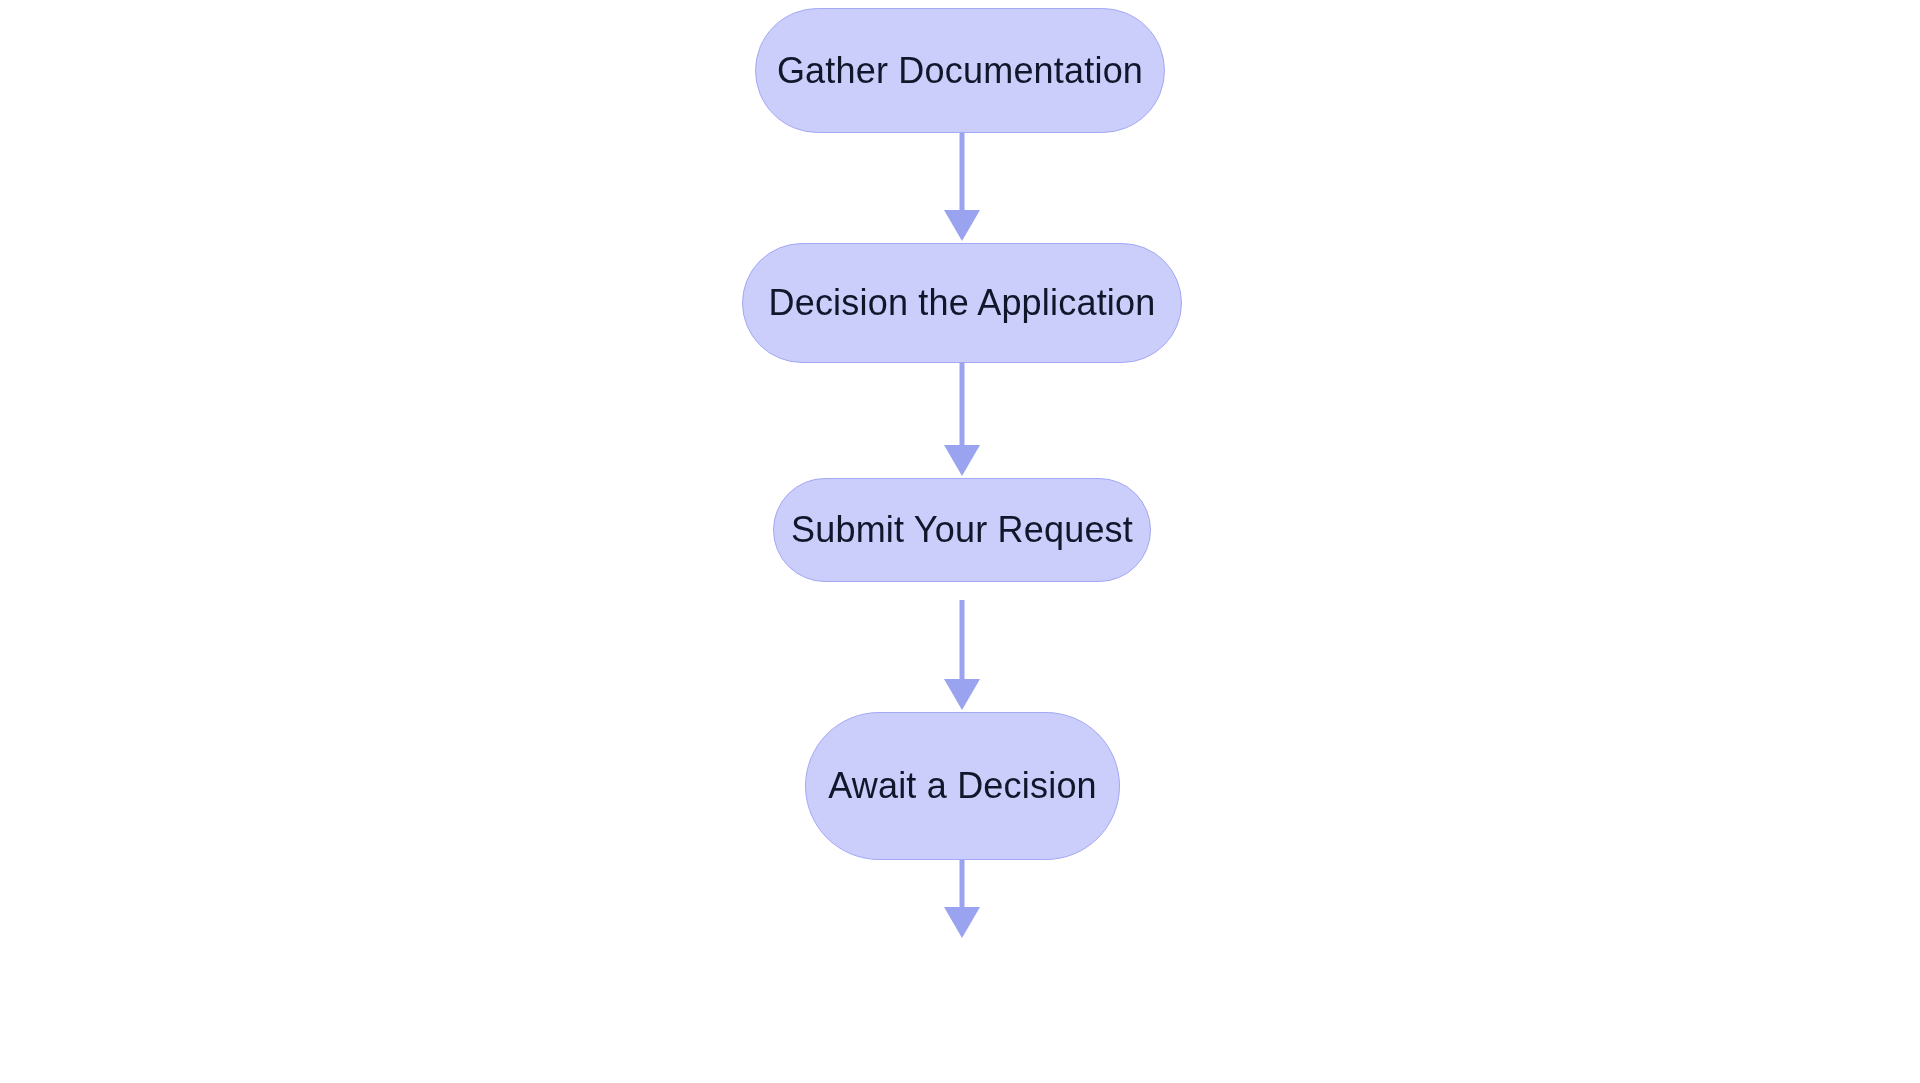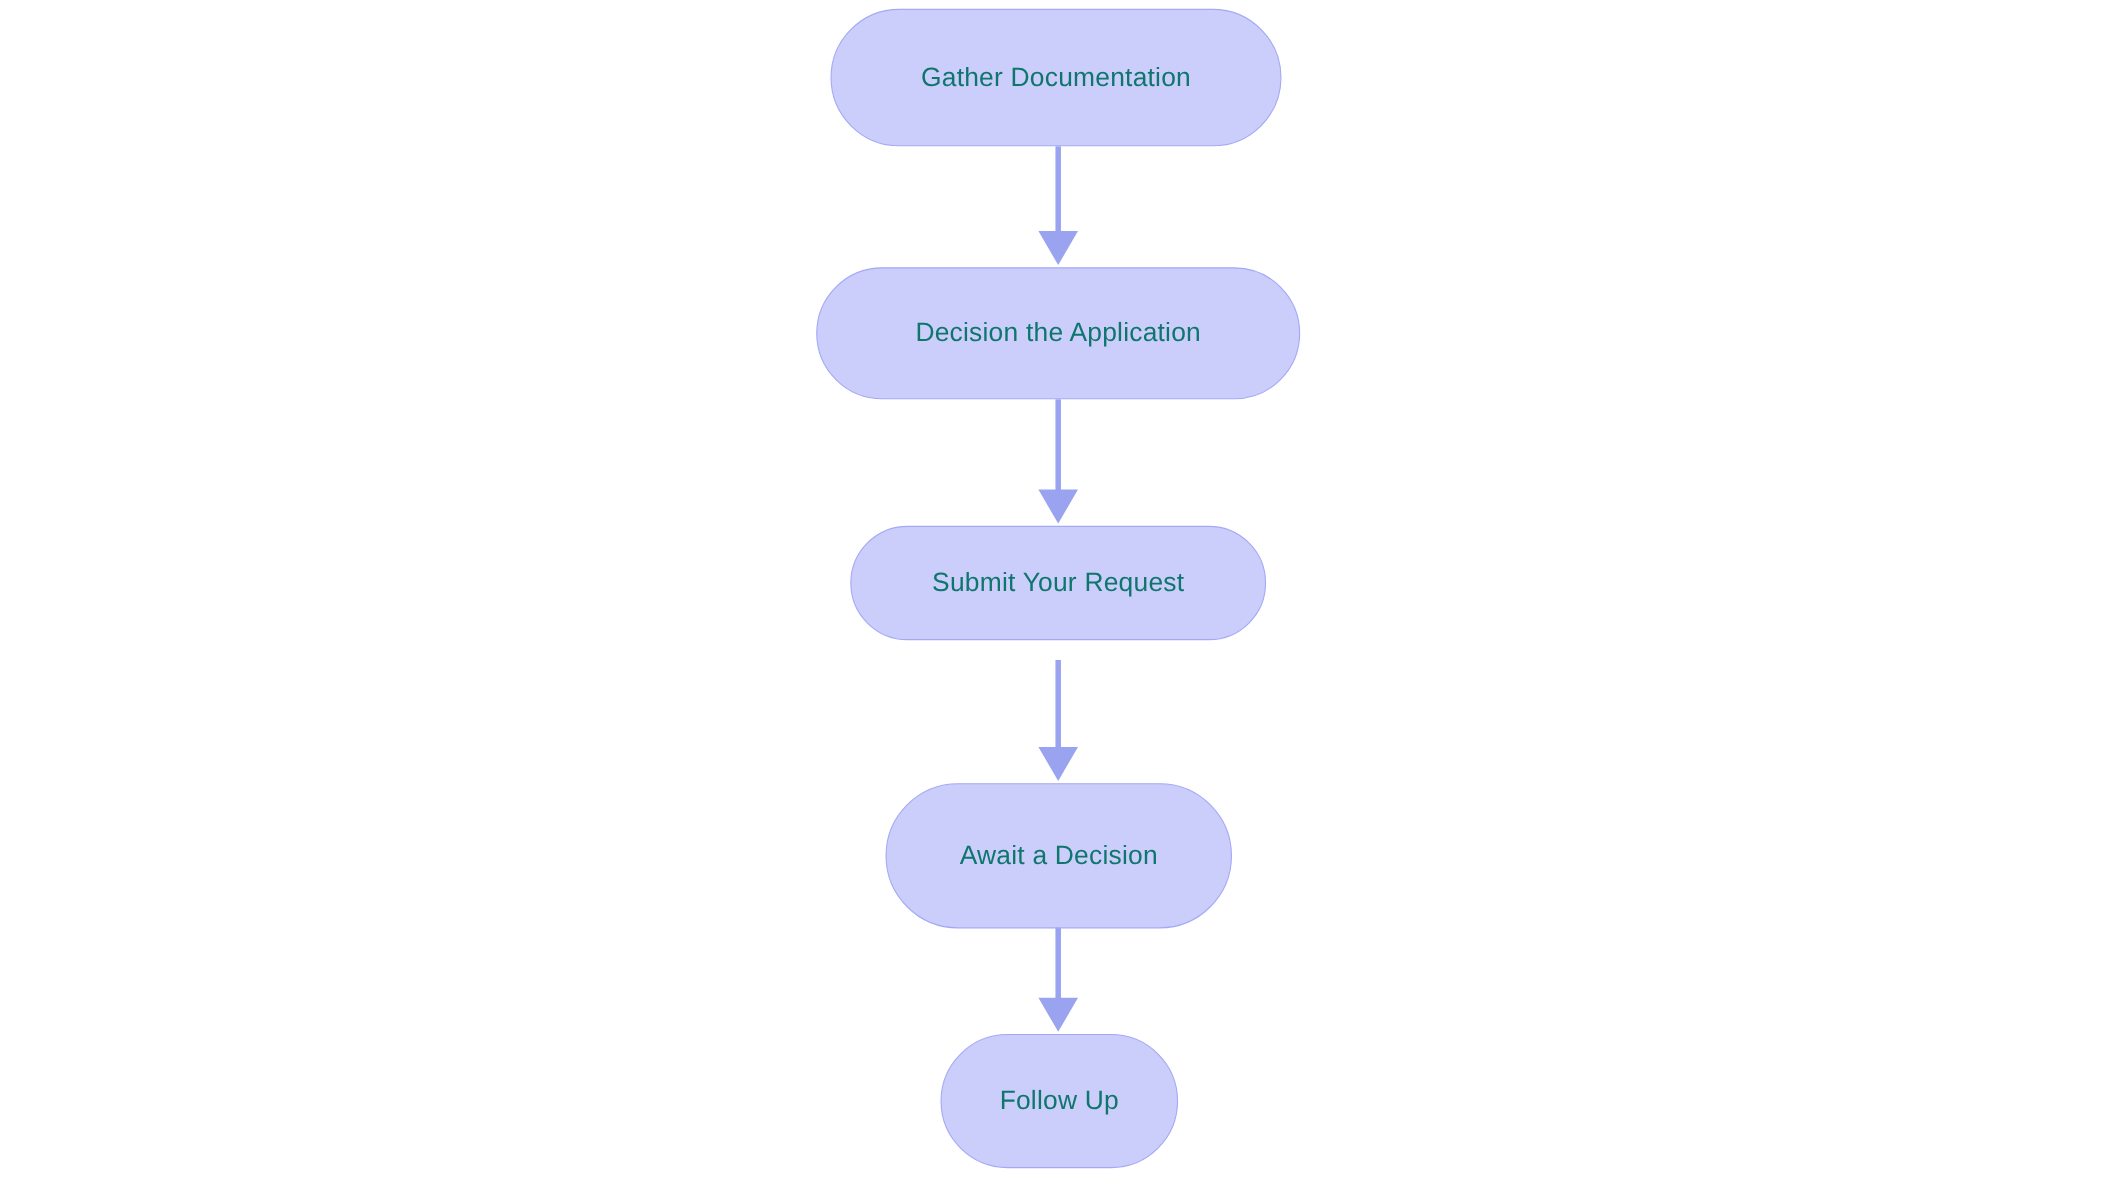--- a/index.html
+++ b/index.html
@@ -32,23 +32,23 @@
     position: absolute;
     box-sizing: border-box;
     display: flex;
     align-items: center;
     justify-content: center;
     background: #cbcdfa;
     border: 1.6px solid #a3a9f5;
     border-radius: 999px;
   }
   .node-label {
-    color: #0f766e;
+    color: #0f172a;
     font-family: "Liberation Sans", sans-serif;
-    font-size: 24px;
+    font-size: 36px;
     font-weight: 400;
     line-height: 1;
     letter-spacing: 0.2px;
     white-space: nowrap;
     user-select: none;
   }
 </style>
 </head>
 <body>
 
@@ -78,21 +78,18 @@
   </div>
 
   <div class="node" style="left:742px; top:243px; width:440px; height:120px;">
     <span class="node-label">Decision the Application</span>
   </div>
 
   <div class="node" style="left:773px; top:478px; width:378px; height:104px;">
     <span class="node-label">Submit Your Request</span>
   </div>
 
-  <div class="node" style="left:805px; top:712px; width:315px; height:132px;">
+  <div class="node" style="left:805px; top:712px; width:315px; height:148px;">
     <span class="node-label">Await a Decision</span>
   </div>
 
-  <div class="node" style="left:855px; top:940px; width:216px; height:122px;">
-    <span class="node-label">Follow Up</span>
-  </div>
 
 </div>
 
 </body></html>

